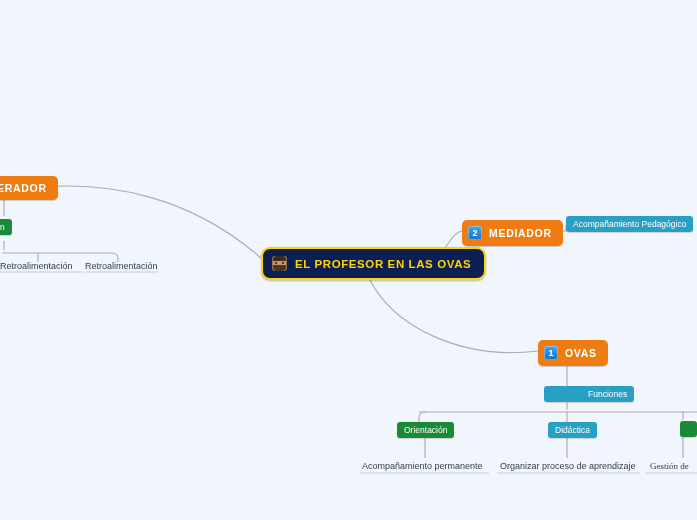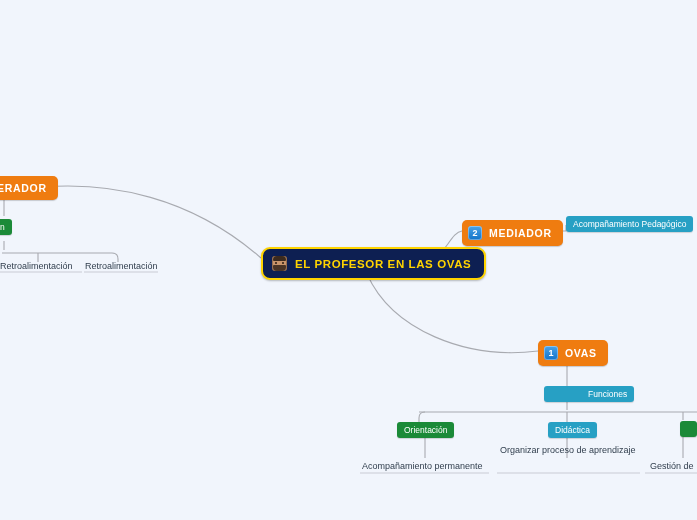--- a/index.html
+++ b/index.html
@@ -252,21 +252,21 @@
   </div>
 
   <div class="node node-green" style="left:680px; top:421px; width:17px; height:16px; padding:0;">
     <span class="label"></span>
   </div>
 
   <div class="node node-leaf" style="left:362px; top:461px;">
     <span class="label">Acompañamiento permanente</span>
   </div>
 
-  <div class="node node-leaf" style="left:500px; top:445px;">
+  <div class="node node-leaf" style="left:500px; top:461px;">
     <span class="label">Organizar proceso de aprendizaje</span>
   </div>
 
-  <div class="node node-leaf" style="left:650px; top:461px;">
+  <div class="node node-leaf" style="left:650px; top:461px;font-family:Liberation Serif, serif;">
     <span class="label">Gestión de</span>
   </div>
 
 </div>
 
 </body></html>

